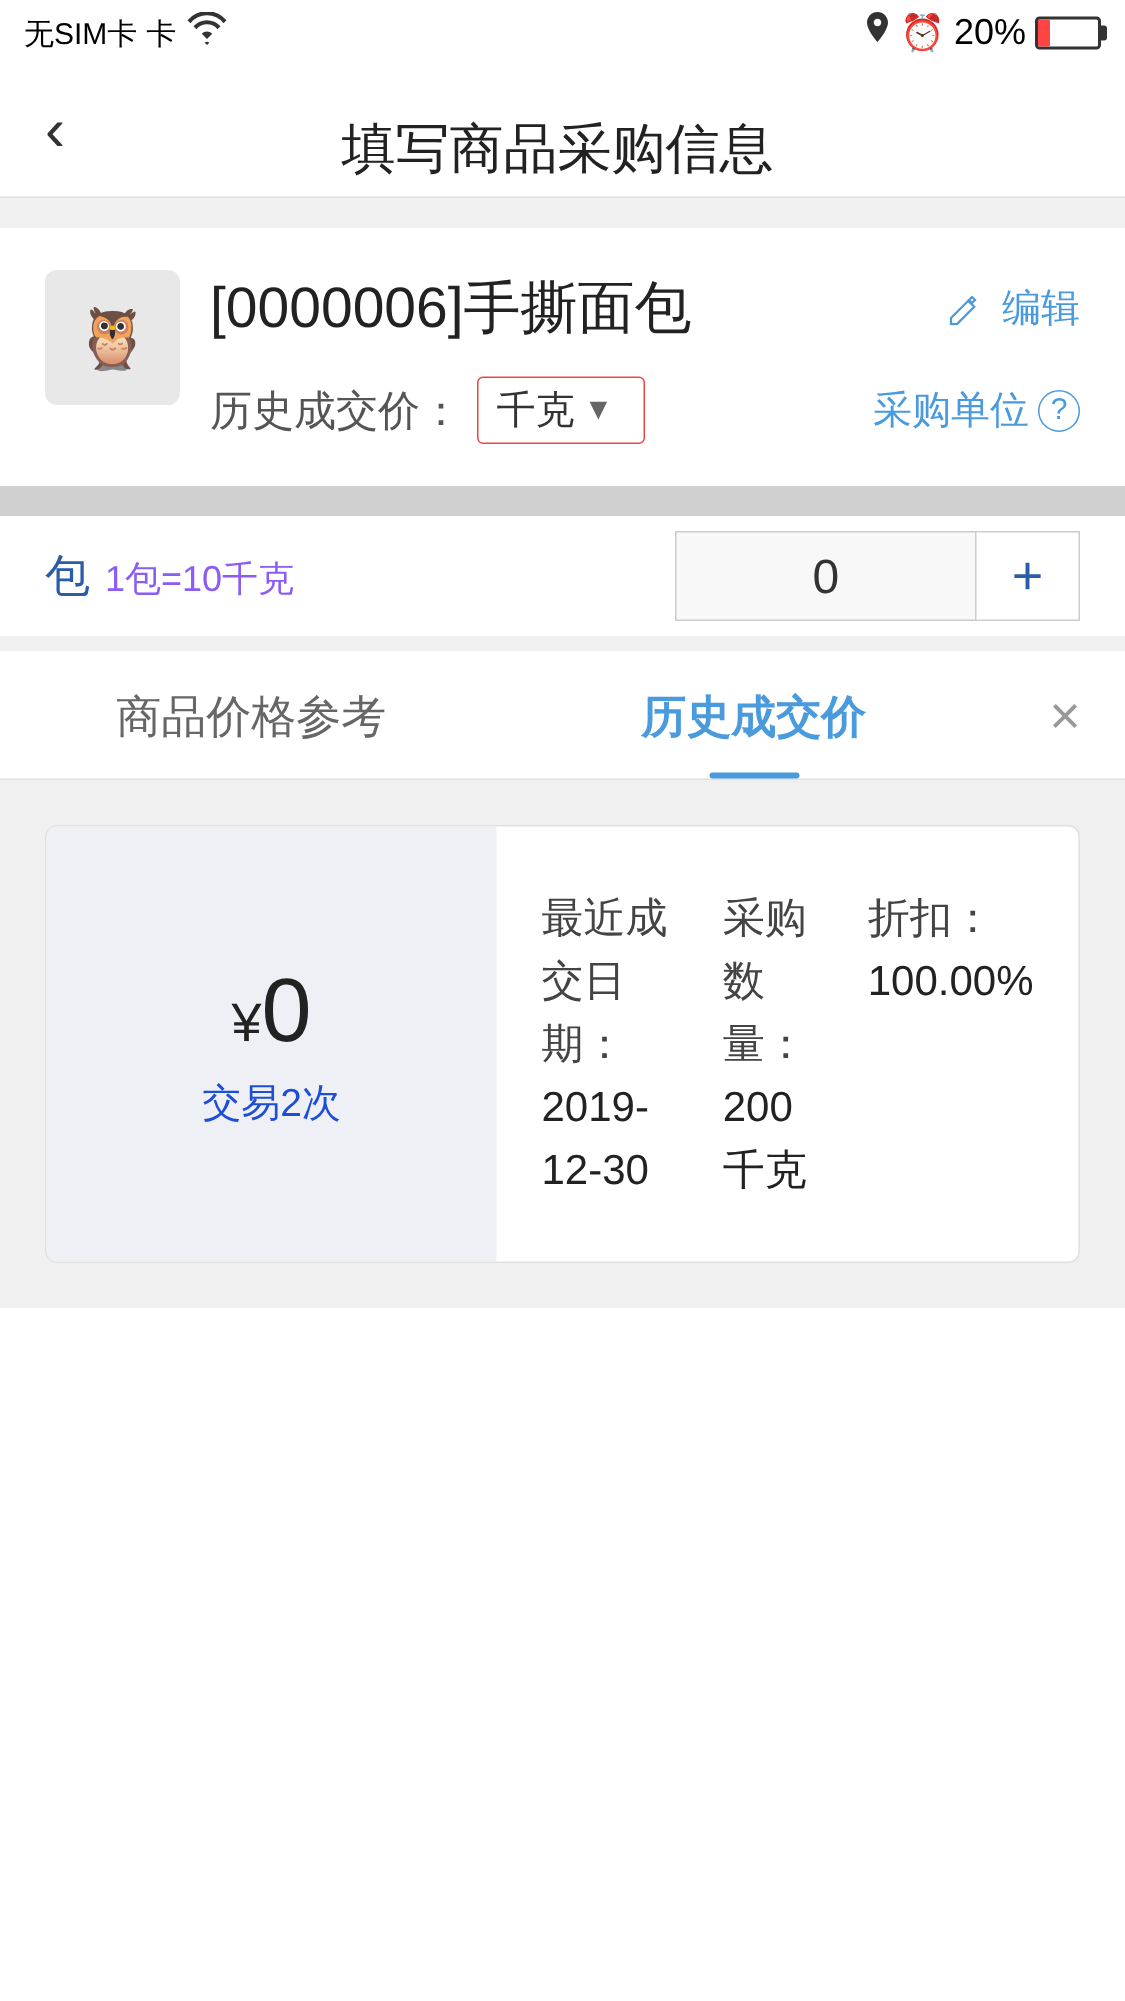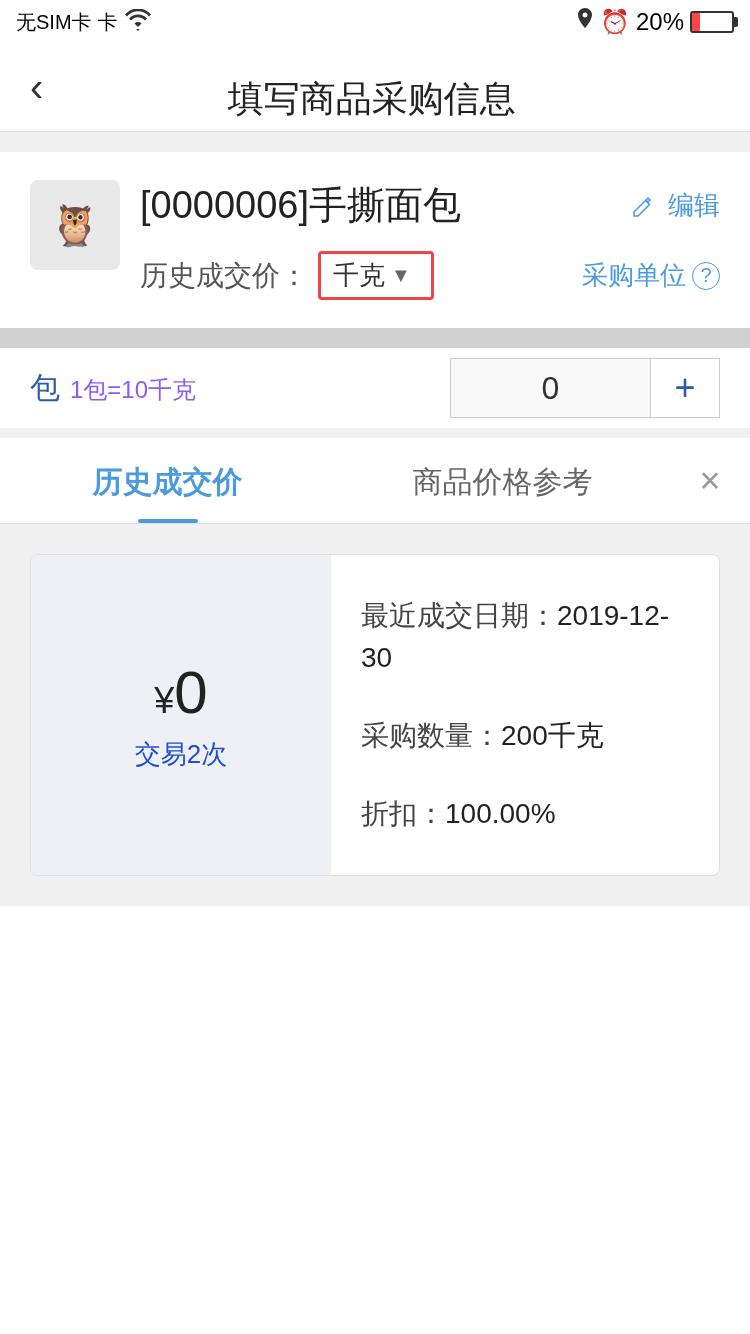--- a/index.html
+++ b/index.html
@@ -146,21 +146,21 @@
       display: flex;
       align-items: center;
       justify-content: space-between;
     }
     .unit-label {
       font-size: 28px;
       color: #555;
       margin-right: 10px;
     }
     .unit-select {
-      border: 3px solid #ef4444;
+      border: 1px solid #ef4444;
       border-radius: 4px;
       padding: 4px 20px 4px 12px;
       font-size: 26px;
       color: #333;
       background: #fff;
       position: relative;
       display: inline-flex;
       align-items: center;
       gap: 6px;
       cursor: pointer;
@@ -309,21 +309,21 @@
     }
     .transaction-count {
       font-size: 26px;
       color: #1d4ed8;
       margin-top: 10px;
     }
     .transaction-right {
       flex: 1;
       padding: 40px 30px;
       display: flex;
-      flex-direction: column;
+      flex-direction: row;
       gap: 36px;
     }
     .transaction-detail-row {
       font-size: 28px;
       color: #333;
       line-height: 1.5;
     }
     .detail-label {
       color: #444;
     }
@@ -413,25 +413,25 @@
     <span class="qty-unit-ratio">1包=10千克</span>
   </div>
   <div class="qty-input-group">
     <input class="qty-input" type="text" value="0" readonly="" style="">
     <button class="qty-plus-btn">+</button>
   </div>
 </div>
 
 <div class="tab-panel">
   <div class="tab-header">
+    <div class="tab-item">
+      <span>商品价格参考</span>
+    </div>
     <div class="tab-item active">
       <span>历史成交价</span>
-    </div>
-    <div class="tab-item">
-      <span>商品价格参考</span>
     </div>
     <div class="tab-close-btn">×</div>
   </div>
 
   <div class="tab-content">
     <div class="transaction-card">
       <div class="transaction-left">
         <div class="transaction-price">
           <span class="currency">¥</span><span>0</span>
         </div>

